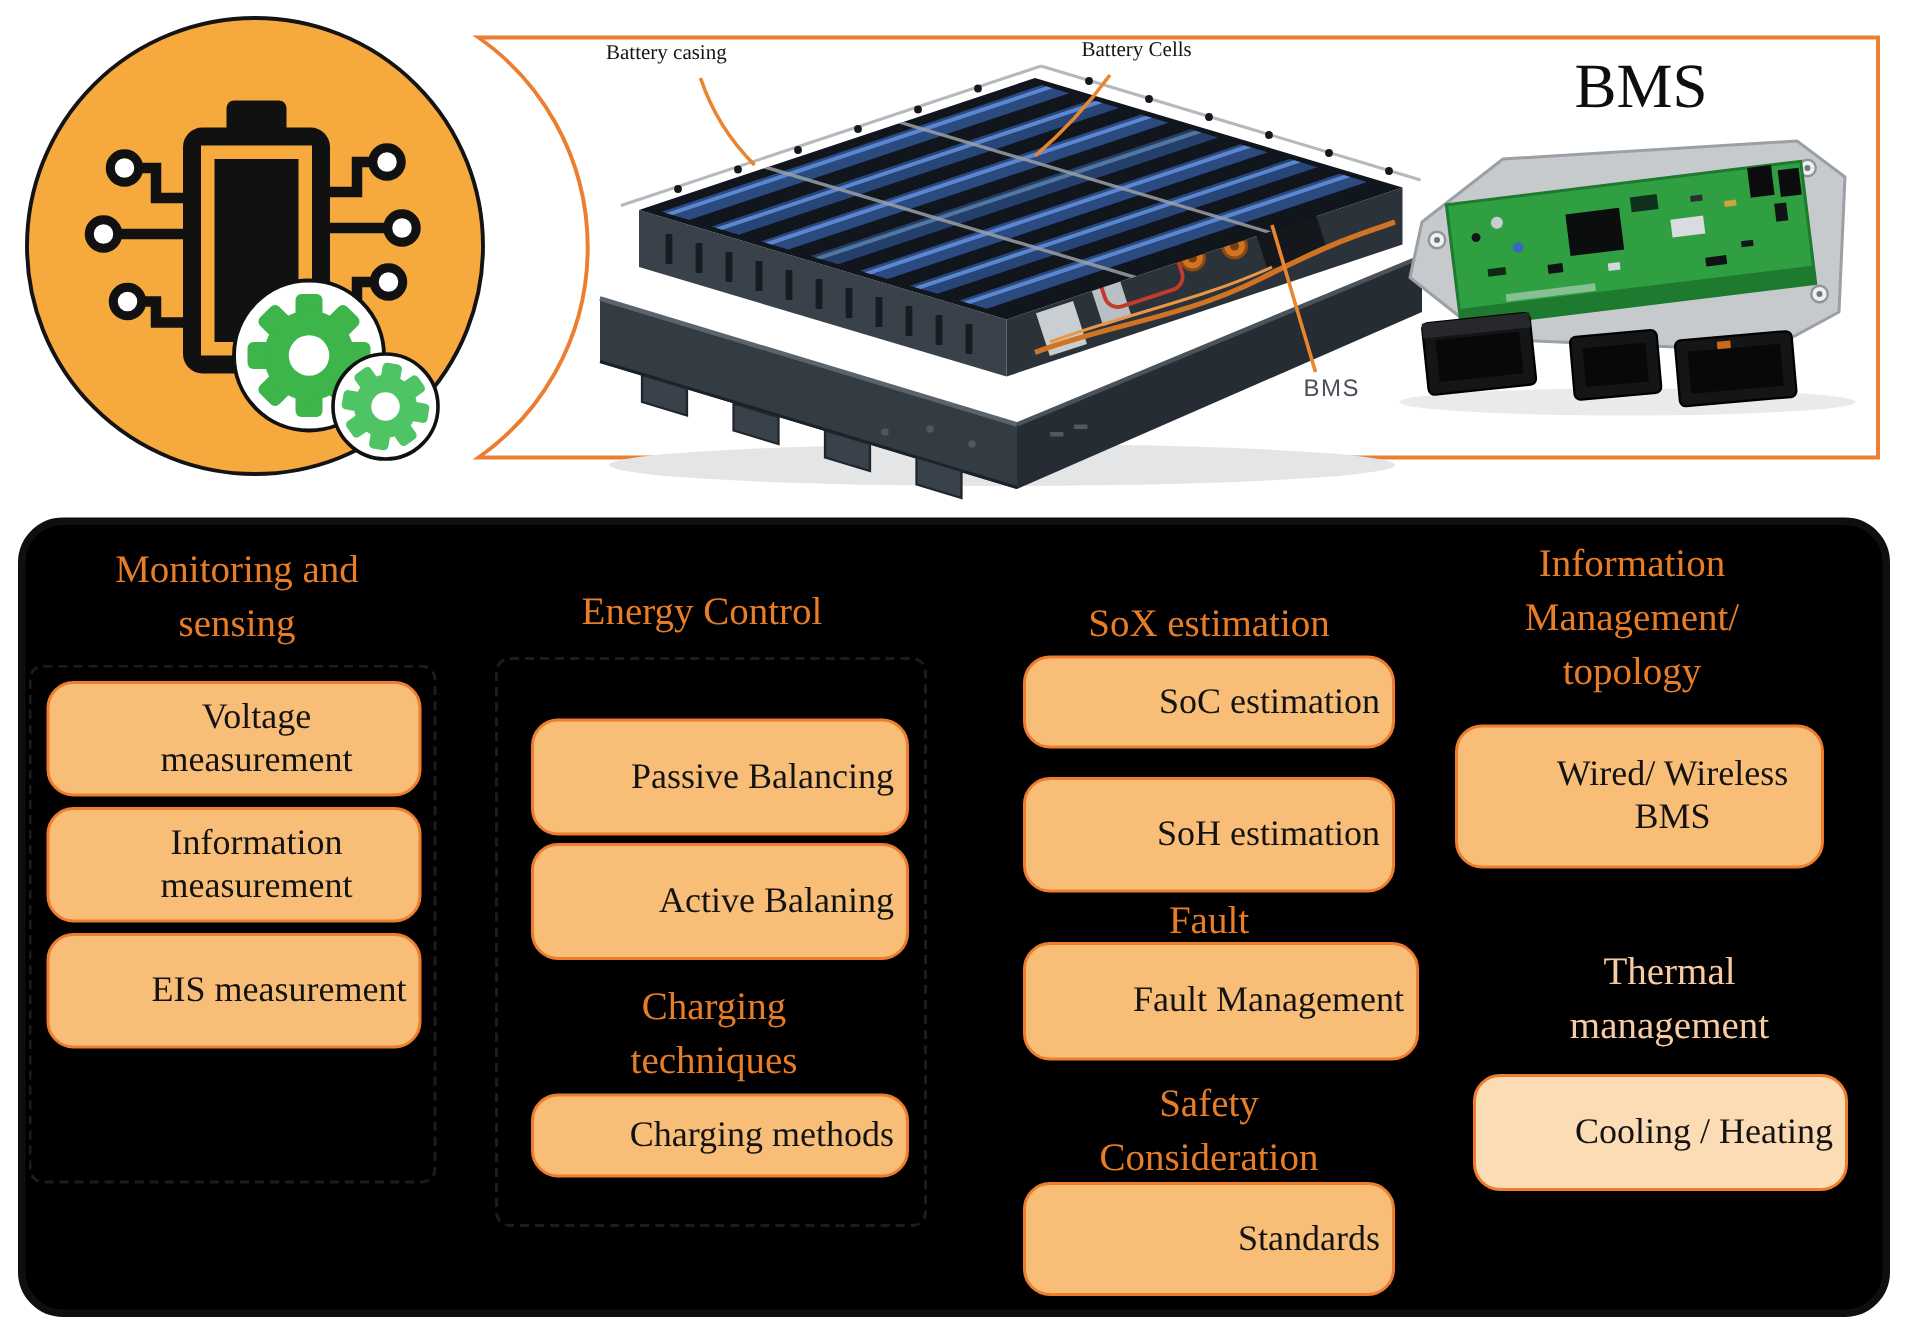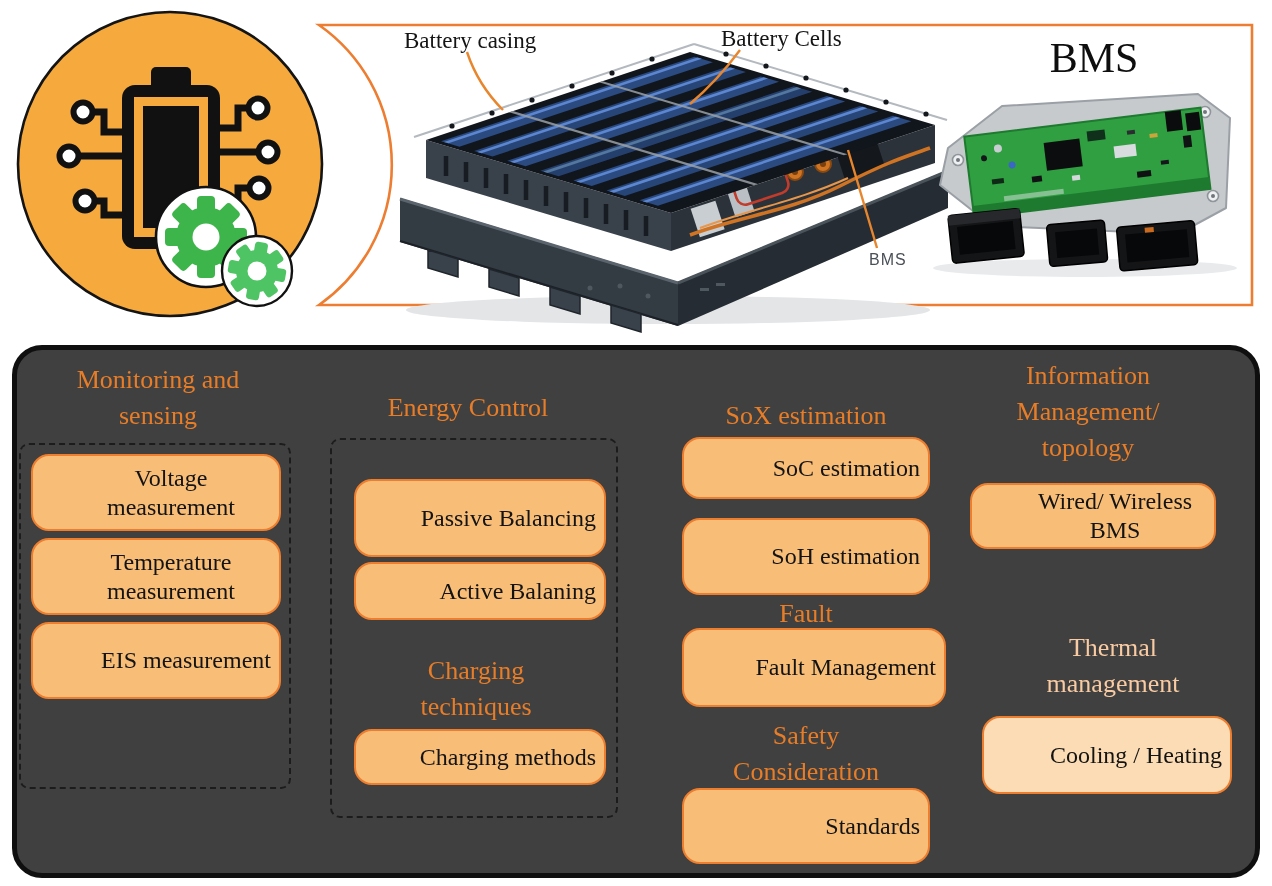--- a/index.html
+++ b/index.html
@@ -3,28 +3,28 @@
 <meta charset="utf-8">
 <style>
   * { margin:0; padding:0; box-sizing:border-box; }
   html,body { background:#ffffff; }
   .page {
     position:relative; width:1272px; height:886px; background:#ffffff;
     font-family:"Liberation Serif","DejaVu Serif",serif; overflow:hidden;
   }
   .abs { position:absolute; }
   
-  .photo-label { position:absolute; font-size:23px; color:#141414; white-space:nowrap; }
+  .photo-label { position:absolute; font-size:14px; color:#141414; white-space:nowrap; }
   .bms-small-label { position:absolute; font-size:16px; color:#4a5057;
     font-family:"Liberation Sans","DejaVu Sans",sans-serif; letter-spacing:1px; }
   .bms-title { position:absolute; font-size:42px; color:#0e0e0e; width:170px; text-align:center; }
   
   .panel {
     position:absolute; left:12px; top:345px; width:1248px; height:533px;
-    background:#404040; border:5px solid #0f0f0f; border-radius:30px;text-decoration:underline;
+    background:#000000; border:5px solid #0f0f0f; border-radius:30px;text-decoration:underline;
   }
   .col-heading, .sub-heading {
     position:absolute; color:#E87D28; font-size:26px; line-height:36px; text-align:center;
   }
   .sub-heading.light, .col-heading.light { color:#F9CBA3; }
   .dashed-group {
     position:absolute; border:2.5px dashed #1c1c1c; border-radius:10px; background:transparent;
   }
   .obox {
     position:absolute; background:#F8BE78; border:2.5px solid #EE7E2E; border-radius:18px;
@@ -300,33 +300,33 @@
   <div class="bms-title" style="left:1009px;top:34px">BMS</div>
 
   <div class="panel">
 
     <div class="col-heading" style="left:23px;top:12px;width:236px">Monitoring and sensing</div>
     <div class="dashed-group" style="left:2px;top:93px;width:272px;height:346px;display:flex;flex-direction:column;gap:7px;padding:9px 10px">
       <div class="obox mon-box">
         <span>Voltage measurement</span>
         </div>
       <div class="obox mon-box">
-        <span>Temperature measurement</span>
+        <span>Information measurement</span>
         </div>
       <div class="obox mon-box">
         <span>EIS measurement</span>
         </div>
     </div>
 
     <div class="col-heading" style="left:331px;top:40px;width:240px">Energy Control</div>
     <div class="dashed-group" style="left:313px;top:88px;width:288px;height:380px">
       <div class="obox" style="left:22px;top:39px;width:252px;height:78px">
         <span>Passive Balancing</span>
         </div>
-      <div class="obox" style="left:22px;top:122px;width:252px;height:58px">
+      <div class="obox" style="left:22px;top:122px;width:252px;height:78px">
         <span>Active Balaning</span>
         </div>
       <div class="sub-heading" style="left:44px;top:213px;width:200px">Charging techniques</div>
       <div class="obox" style="left:22px;top:289px;width:252px;height:56px">
         <span>Charging methods</span>
         </div>
     </div>
 
     <div class="col-heading" style="left:659px;top:48px;width:260px">SoX estimation</div>
     <div class="obox" style="left:665px;top:87px;width:248px;height:62px">
@@ -338,21 +338,21 @@
     <div class="sub-heading" style="left:659px;top:246px;width:260px">Fault</div>
     <div class="obox" style="left:665px;top:278px;width:264px;height:79px">
       <span>Fault Management</span>
       </div>
     <div class="sub-heading" style="left:689px;top:368px;width:200px">Safety Consideration</div>
     <div class="obox" style="left:665px;top:438px;width:248px;height:76px">
       <span>Standards</span>
       </div>
 
     <div class="col-heading" style="left:956px;top:8px;width:230px">Information Management/ topology</div>
-    <div class="obox wired" style="left:953px;top:133px;width:246px;height:66px">
+    <div class="obox wired" style="left:953px;top:133px;width:246px;height:96px">
       <span>Wired/ Wireless BMS</span>
       </div>
     <div class="sub-heading light" style="left:996px;top:280px;width:200px">Thermal management</div>
     <div class="obox light" style="left:965px;top:366px;width:250px;height:78px">
       <span>Cooling / Heating</span>
       </div>
   </div>
 
 </div>
 

